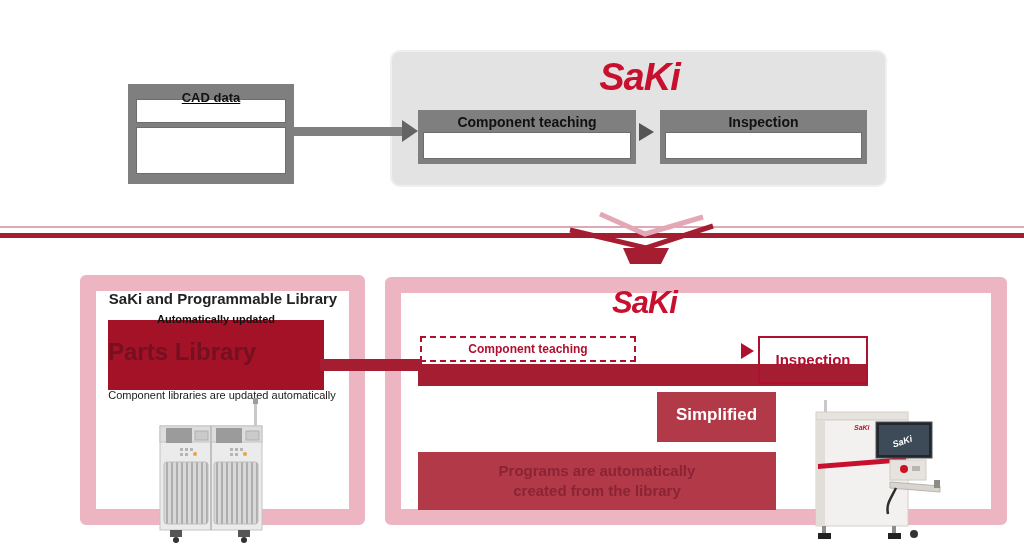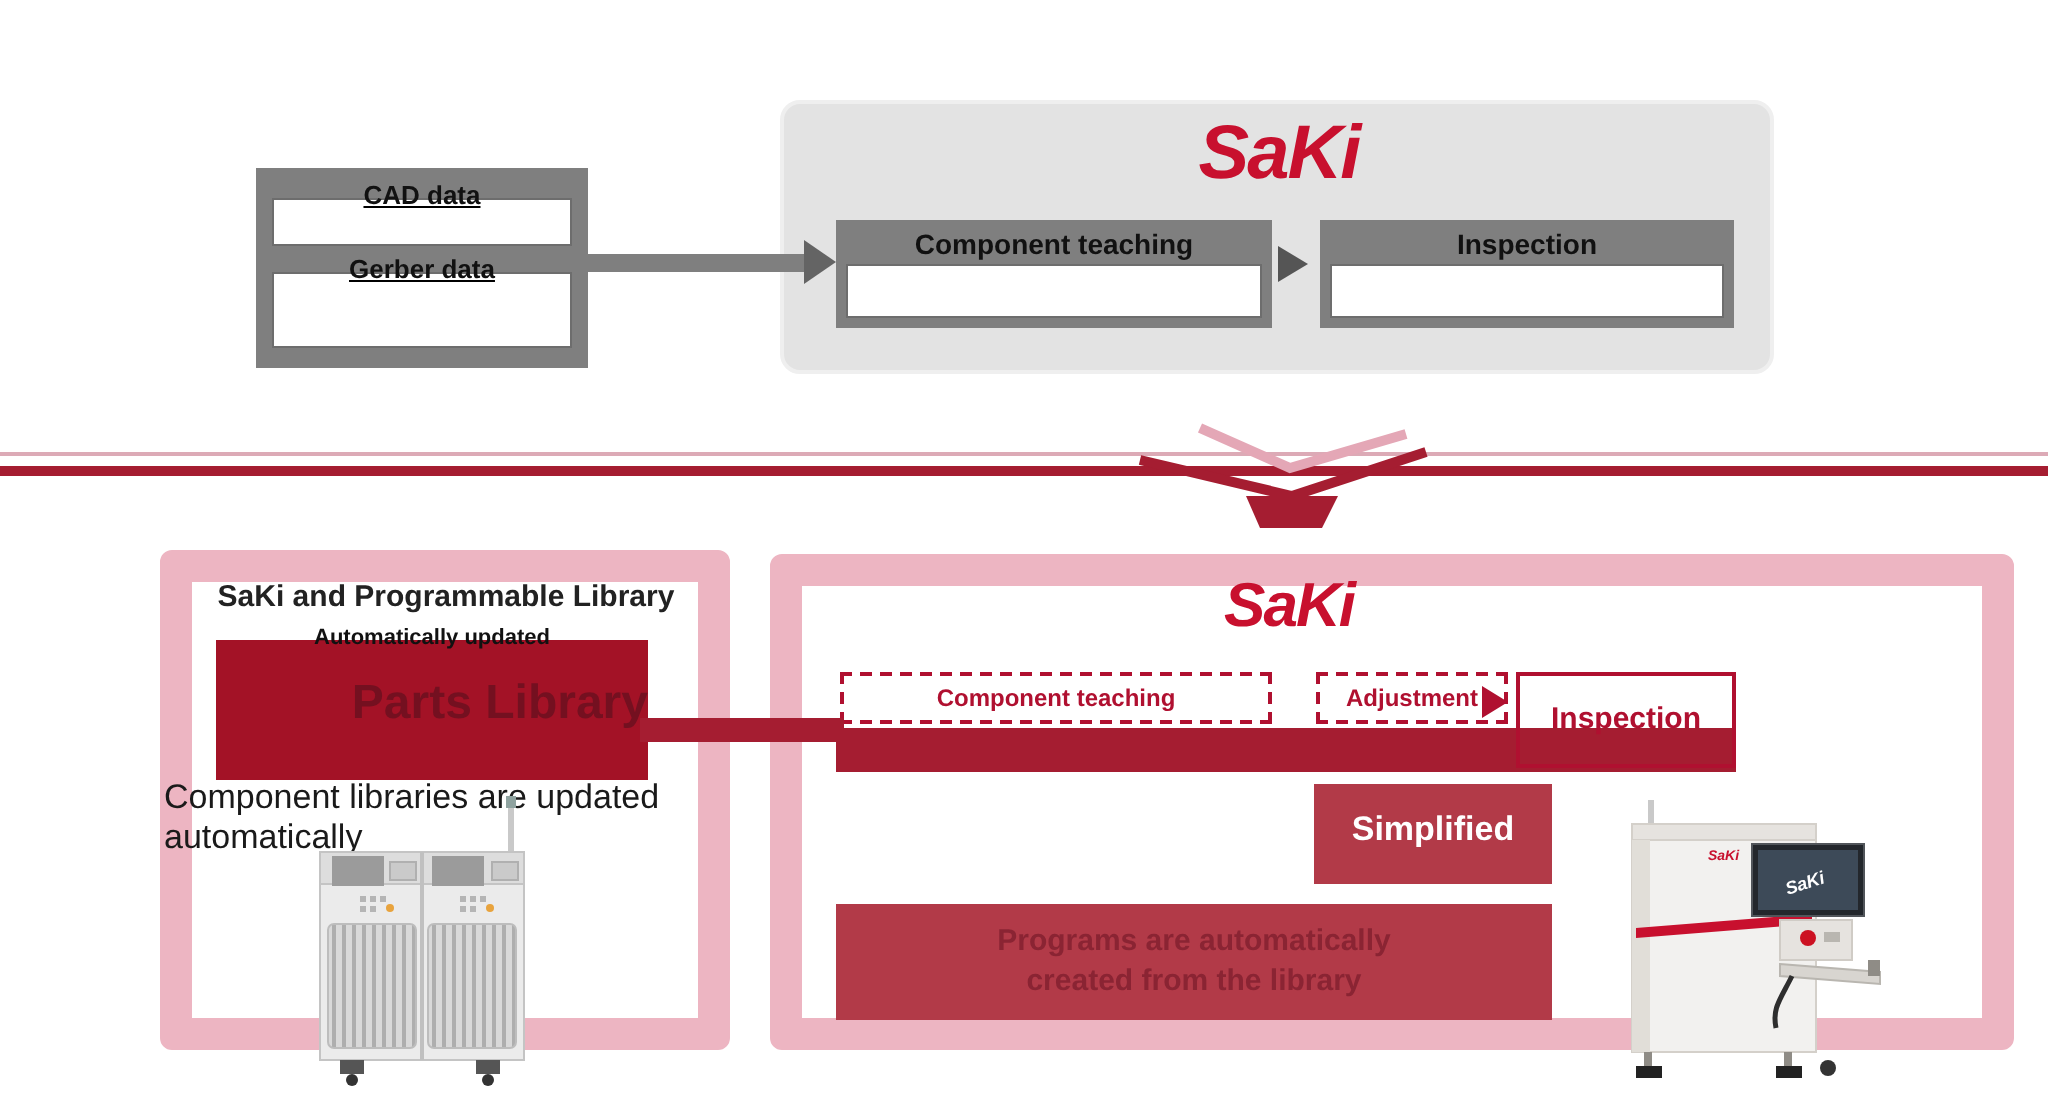--- a/index.html
+++ b/index.html
@@ -42,23 +42,23 @@
   
   .frame{border:16px solid #edb5c2;background:#ffffff;box-sizing:border-box;border-radius:6px;z-index:1;}
   .frame-library{left:80px;top:275px;width:285px;height:250px;}
   .frame-saki{left:385px;top:277px;width:622px;height:248px;}
 
   .library-title{left:92px;top:290px;width:262px;text-align:center;font-size:15px;font-weight:700;
                  color:#222;z-index:2;}
   .library-red-box{left:108px;top:320px;width:216px;height:70px;background:#a31226;z-index:3;}
   .library-caption{left:108px;top:313px;width:216px;text-align:center;font-size:11px;font-weight:700;
                    color:#111;z-index:4;}
-  .library-main{left:108px;top:338px;width:216px;text-align:right;font-size:24px;font-weight:800;
+  .library-main{left:108px;top:338px;width:216px;text-align:left;font-size:24px;font-weight:800;
                 color:#741020;z-index:4;}
-  .library-footnote{left:82px;top:389px;width:280px;text-align:left;font-size:17px;color:#1a1a1a;z-index:4;}
+  .library-footnote{left:82px;top:389px;width:280px;text-align:center;font-size:11px;color:#1a1a1a;z-index:4;}
 
   
   .flow-connector{left:320px;top:359px;width:102px;height:12px;background:#a51d31;z-index:5;}
   .flow-band{left:418px;top:364px;width:450px;height:22px;background:#a51d31;z-index:3;}
   .flow-arrow-red{left:741px;top:343px;width:0;height:0;border-top:8px solid transparent;
                   border-bottom:8px solid transparent;border-left:13px solid #b01030;z-index:5;}
 
   
   .dash-box{border:2px dashed #b01030;box-sizing:border-box;text-align:center;z-index:4;background:transparent;}
   .dash1{left:420px;top:336px;width:216px;height:26px;}
@@ -81,21 +81,20 @@
   .aoi{left:806px;top:400px;z-index:6;}
 </style>
 </head>
 <body>
 
 <div class="stage">
 
   <div class="abs input-box">
     <div class="input-label">CAD data</div>
     <div class="input-white" style="max-height:22px;"></div>
-    <div class="input-label">Gerber data</div>
     <div class="input-white"></div>
   </div>
 
   <div class="abs arrow-shaft-gray"></div>
   <div class="abs arrow-head-gray"></div>
 
   <div class="abs saki-top-panel"></div>
   <div class="abs saki-logo logo-top">SaKi</div>
 
   <div class="abs step-box step1-top">
@@ -164,23 +163,20 @@
   <div class="abs flow-connector"></div>
   <div class="abs flow-band"></div>
   <div class="abs flow-arrow-red"></div>
 
   <div class="abs frame frame-saki"></div>
   <div class="abs saki-logo logo-bottom">SaKi</div>
 
   <div class="abs dash-box dash1">
     <div class="dash-label">Component teaching</div>
   </div>
-  <div class="abs dash-box dash2">
-    <div class="dash-label">Adjustment</div>
-  </div>
   <div class="abs solid-box">
     <div class="solid-label">Inspection</div>
   </div>
 
   <div class="abs tab tab-b">Simplified</div>
   <div class="abs tab-base">
     <div class="tab-note">Programs are automatically</div>
     <div class="tab-note">created from the library</div>
   </div>
 

